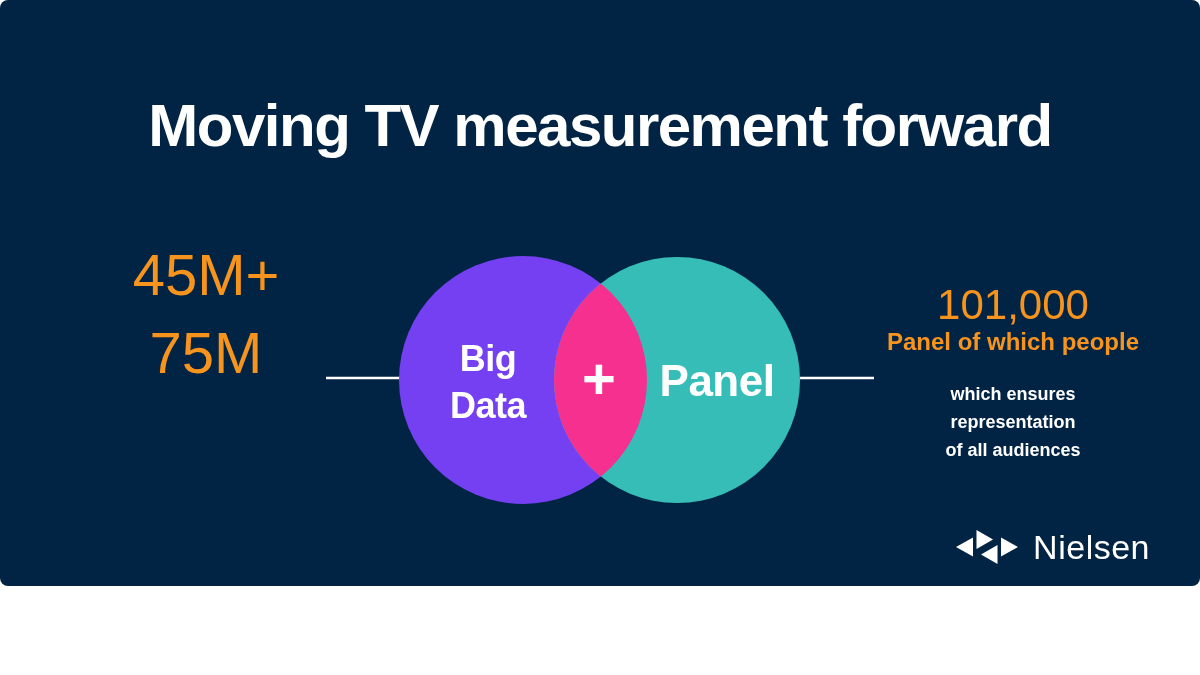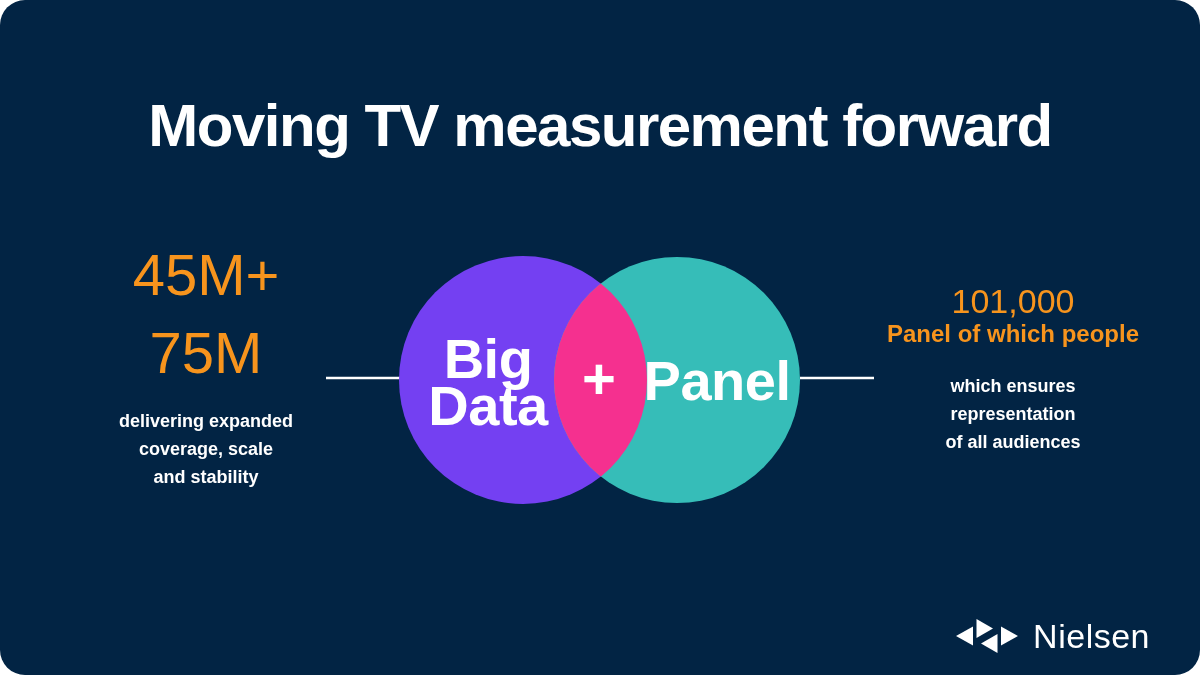--- a/index.html
+++ b/index.html
@@ -4,23 +4,23 @@
 <style>
   html, body {
     margin: 0;
     padding: 0;
     background: #ffffff;
     font-family: "Liberation Sans", sans-serif;
   }
   .card {
     position: relative;
     width: 1200px;
-    height: 675px;
+    height: 586px;
     background: #022444;
-    border-radius: 25px;
+    border-radius: 8px;
     overflow: hidden;
   }
   .title {
     position: absolute;
     top: 96px;
     left: 0;
     width: 100%;
     text-align: center;
     color: #ffffff;
     font-size: 60px;
@@ -34,21 +34,21 @@
     text-align: center;
   }
   .stat-left { left: 66px;  top: 246px; width: 280px; }
   .stat-right { left: 873px; top: 284px; width: 280px; }
   .stat-value {
     color: #F7941D;
     font-size: 58px;
     font-weight: 400;
     line-height: 1.0;
   }
-  .stat-right .stat-value { font-size: 34px; }
+  .stat-right .stat-value { font-size: 42px; }
   .stat-label {
     color: #F7941D;
     font-size: 24px;
     font-weight: 700;
     line-height: 1.1;
     margin-top: 3px;
   }
   .stat-value.second { margin-top: 20px; }
   .stat-desc {
     color: #ffffff;
@@ -66,29 +66,29 @@
   }
   .venn-label {
     position: absolute;
     color: #ffffff;
     font-weight: 700;
     text-align: center;
     white-space: pre-line;
   }
   .label-bigdata {
     left: 388px; top: 335px; width: 200px;
-    font-size: 56px; line-height: 47px; letter-spacing: -0.5px;
+    font-size: 36px; line-height: 47px; letter-spacing: -0.5px;
   }
   .label-plus {
     left: 559px; top: 350px; width: 80px;
     font-size: 58px; line-height: 58px;
   }
   .label-panel {
     left: 617px; top: 357px; width: 200px;
-    font-size: 56px; line-height: 47px; letter-spacing: -0.5px;
+    font-size: 44px; line-height: 47px; letter-spacing: -0.5px;
   }
   .brand {
     position: absolute;
     right: 50px;
     bottom: 22px;
     display: flex;
     align-items: center;
     gap: 15px;
   }
   .brand-name {
@@ -102,23 +102,20 @@
 </head>
 <body>
 
 <div class="card">
 
   <h1 class="title">Moving TV measurement forward</h1>
 
   <div class="stat-block stat-left">
     <div class="stat-value">45M+</div>
     <div class="stat-value second">75M</div>
-    <div class="stat-desc">delivering expanded
-coverage, scale
-and stability</div>
   </div>
 
   <svg class="venn-svg" viewBox="0 0 1200 675" xmlns="http://www.w3.org/2000/svg">
     <defs>
       <clipPath id="tealClip">
         <circle cx="677" cy="380" r="123"></circle>
       </clipPath>
     </defs>
     <line x1="326" y1="378" x2="402" y2="378" stroke="#FFFFFF" stroke-width="2.5"></line>
     <line x1="800" y1="378" x2="874" y2="378" stroke="#FFFFFF" stroke-width="2.5"></line>

